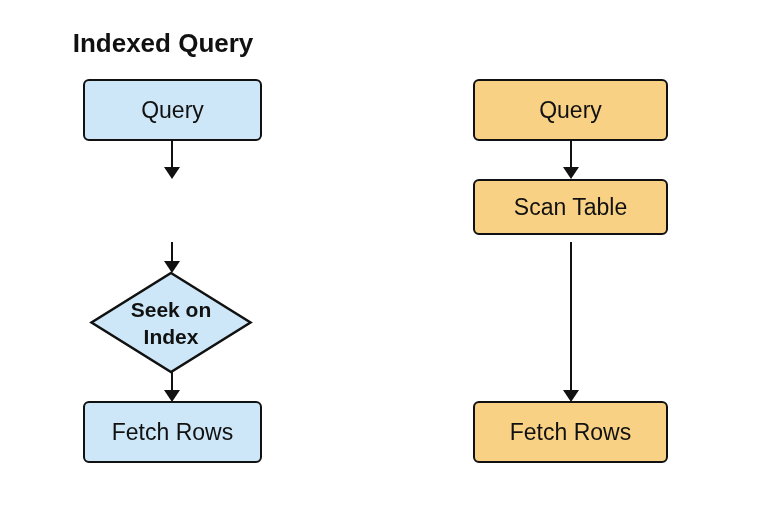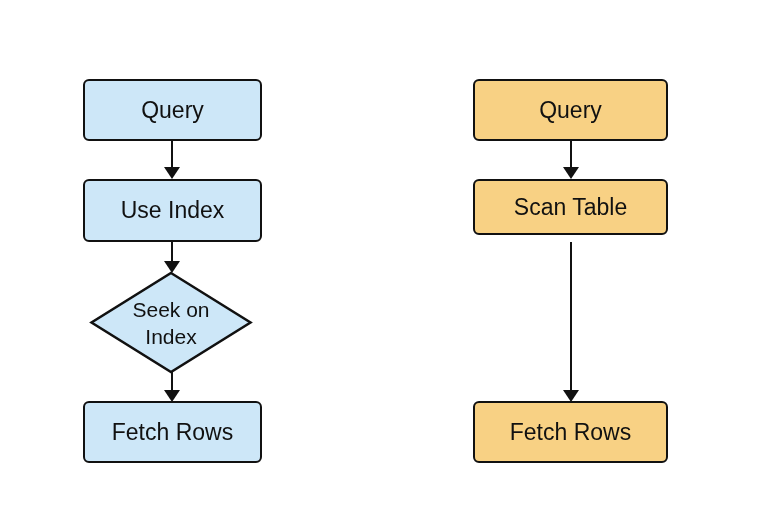--- a/index.html
+++ b/index.html
@@ -87,43 +87,41 @@
     stroke-width:2.5;
     stroke-linejoin:miter;
   }
   .diamond-label{
     position:absolute;
     left:50%;top:50%;
     transform:translate(-50%,-50%);
     width:112px;
     text-align:center;
     font-size:21px;
-    font-weight:400;
+    font-weight:700;
     line-height:27px;
     color:var(--stroke);
   }
 </style>
 </head>
 <body>
 
 <div class="canvas">
 
+  <div class="col-title title-left">Indexed Query</div>
 
   <div class="node node-indexed box-l1">
     <span>Query</span>
   </div>
 
   <div class="arrow arrow-a1">
     <div class="shaft"></div>
     <div class="head"></div>
   </div>
 
-  <div class="node node-indexed box-l2">
-    <span>Use Index</span>
-  </div>
 
   <div class="arrow arrow-a2">
     <div class="shaft"></div>
     <div class="head"></div>
   </div>
 
   <div class="diamond-wrap">
     <svg viewBox="0 0 164 103">
       <polygon points="82,2 161.5,51.5 82,101 2.5,51.5"></polygon>
     </svg>

